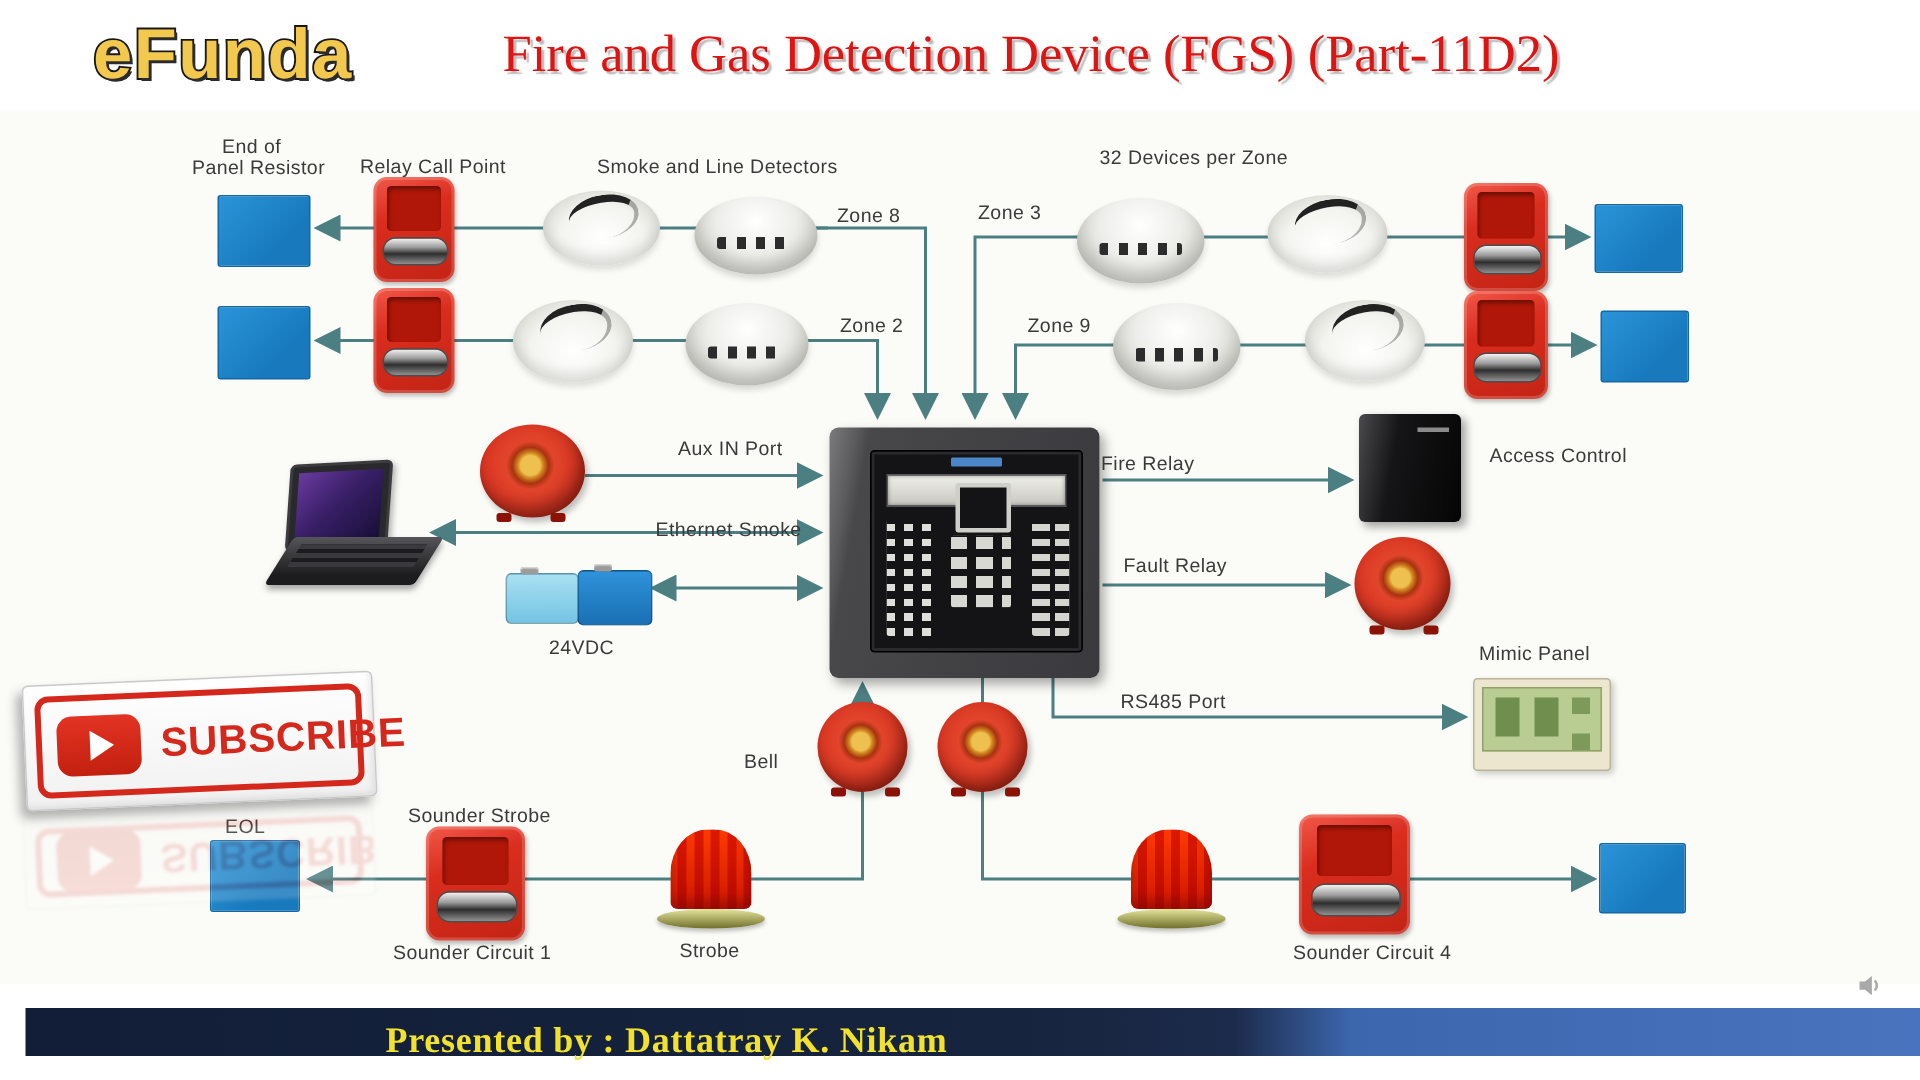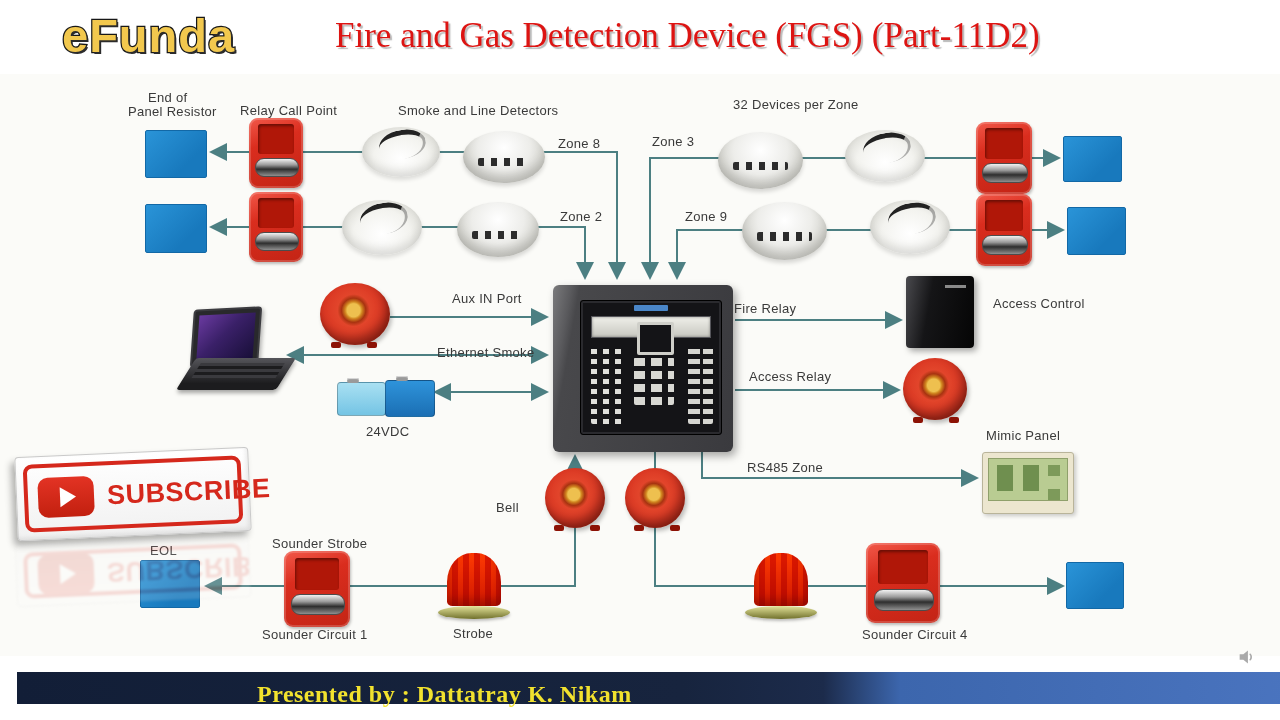--- a/index.html
+++ b/index.html
@@ -216,24 +216,24 @@
   <div class="lbl" style="left:398px;top:103px">Smoke and Line  Detectors</div>
   <div class="lbl" style="left:733px;top:97px">32 Devices per Zone</div>
   <div class="lbl" style="left:558px;top:136px">Zone 8</div>
   <div class="lbl" style="left:652px;top:134px">Zone 3</div>
   <div class="lbl" style="left:560px;top:209px">Zone 2</div>
   <div class="lbl" style="left:685px;top:209px">Zone 9</div>
   <div class="lbl" style="left:452px;top:291px">Aux IN Port</div>
   <div class="lbl" style="left:437px;top:345px">Ethernet Smoke</div>
   <div class="lbl" style="left:734px;top:301px">Fire Relay</div>
   <div class="lbl" style="left:993px;top:296px">Access Control</div>
-  <div class="lbl" style="left:749px;top:369px">Access Relay</div>
+  <div class="lbl" style="left:749px;top:369px">Fault Relay</div>
   <div class="lbl" style="left:366px;top:424px">24VDC</div>
   <div class="lbl" style="left:986px;top:428px">Mimic Panel</div>
-  <div class="lbl" style="left:747px;top:460px">RS485 Zone</div>
+  <div class="lbl" style="left:747px;top:460px">RS485 Port</div>
   <div class="lbl" style="left:496px;top:500px">Bell</div>
   <div class="lbl" style="left:150px;top:543px">EOL</div>
   <div class="lbl" style="left:272px;top:536px">Sounder Strobe</div>
   <div class="lbl" style="left:262px;top:627px">Sounder Circuit 1</div>
   <div class="lbl" style="left:453px;top:626px">Strobe</div>
   <div class="lbl" style="left:862px;top:627px">Sounder Circuit 4</div>
 
   <div class="subscribe">
     <div class="subscribe-inner">
       <div class="play-badge">

